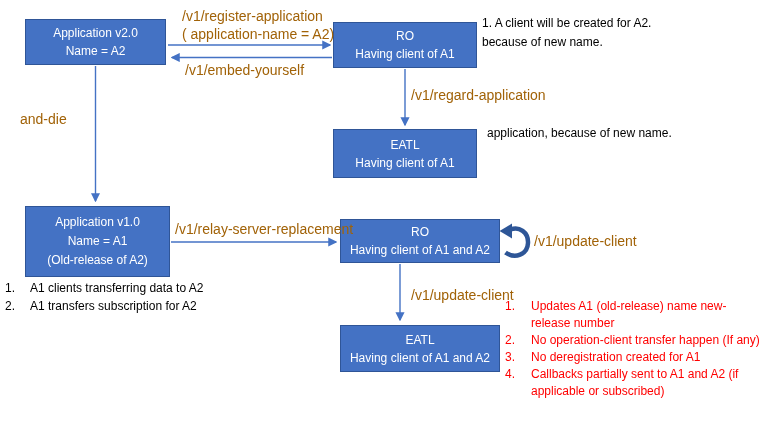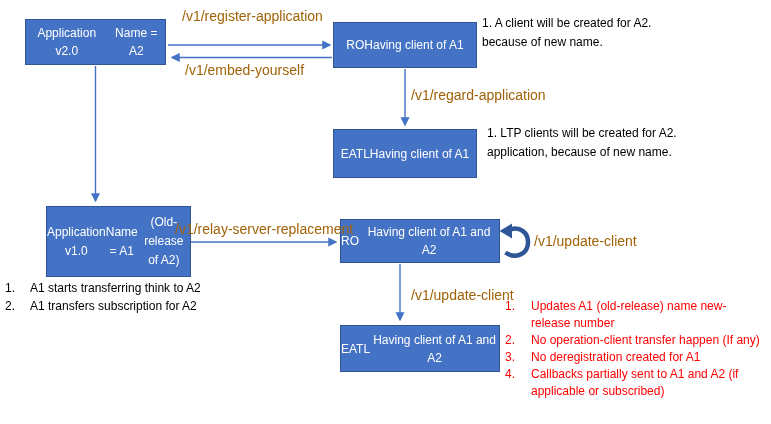--- a/index.html
+++ b/index.html
@@ -4,21 +4,21 @@
 <style>
   html,body{margin:0;padding:0;background:#ffffff;}
   .canvas{
     position:relative;width:771px;height:424px;background:#ffffff;
     font-family:"Liberation Sans","DejaVu Sans",sans-serif;
     color:#000;overflow:hidden;
   }
   svg.arrows{position:absolute;left:0;top:0;pointer-events:none;}
   .box{
     position:absolute;background:#4472C4;border:1px solid #2F5597;
-    color:#fff;display:flex;flex-direction:row;align-items:center;justify-content:center;
+    color:#fff;display:flex;flex-direction:column;align-items:center;justify-content:center;
     text-align:center;font-size:12px;line-height:18px;box-sizing:border-box;
   }
   .lbl{position:absolute;font-size:14px;line-height:18px;white-space:nowrap;color:#a16207;}
   .lbl.multi{line-height:19px;}
   .note{position:absolute;font-size:12px;line-height:19px;white-space:nowrap;color:#000;}
   .num-list{position:absolute;font-size:12px;line-height:18px;color:#000;}
   .num-list .row{display:flex;}
   .num-list .n{width:25px;flex:none;}
   .red-list{position:absolute;left:505px;top:298px;width:260px;font-size:12px;line-height:17px;color:#FF0000;}
   .red-list .row{display:flex;}
@@ -56,67 +56,68 @@
   <div class="box" style="left:333px;top:22px;width:144px;height:46px;">
     <div>RO</div>
     <div>Having client of A1</div>
   </div>
 
   <div class="box" style="left:333px;top:129px;width:144px;height:49px;">
     <div>EATL</div>
     <div>Having client of A1</div>
   </div>
 
-  <div class="box" style="left:25px;top:206px;width:145px;height:71px;line-height:19px;margin-left:21px;">
+  <div class="box" style="left:25px;top:206px;width:145px;height:71px;line-height:19px;">
     <div>Application v1.0</div>
     <div>Name = A1</div>
     <div>(Old-release of A2)</div>
   </div>
 
   <div class="box" style="left:340px;top:219px;width:160px;height:44px;">
     <div>RO</div>
     <div>Having client of A1 and A2</div>
   </div>
 
   <div class="box" style="left:340px;top:325px;width:160px;height:47px;">
     <div>EATL</div>
     <div>Having client of A1 and A2</div>
   </div>
 
   <div class="lbl" style="left:182px;top:7px;">
     <div>/v1/register-application</div>
+    <div>( application-name = A2)</div>
   </div>
 
   <div class="lbl" style="left:185px;top:61px;">/v1/embed-yourself</div>
 
   <div class="lbl multi" style="left:20px;top:110px;">
+    <div>and-die</div>
   </div>
 
   <div class="lbl" style="left:411px;top:86px;">/v1/regard-application</div>
 
   <div class="lbl" style="left:175px;top:220px;">/v1/relay-server-replacement</div>
 
   <div class="lbl" style="left:534px;top:232px;">/v1/update-client</div>
 
   <div class="lbl" style="left:411px;top:286px;">/v1/update-client</div>
 
   <div class="note" style="left:482px;top:14px;">
     <div>1. A client will be created for A2.</div>
     <div>because of new name.</div>
   </div>
 
   <div class="note" style="left:487px;top:124px;">
-    <div>1. LTP clients will be created for A2.</div>
     <div>application, because of new name.</div>
   </div>
 
   <div class="num-list" style="left:5px;top:279px;">
     <div class="row">
       <span class="n">1.</span>
-      <span>A1 starts transferring think to A2</span>
+      <span>A1 clients transferring data to A2</span>
     </div>
     <div class="row">
       <span class="n">2.</span>
       <span>A1 transfers subscription for A2</span>
     </div>
   </div>
 
   <div class="red-list">
     <div class="row">
       <span class="n">1.</span>

